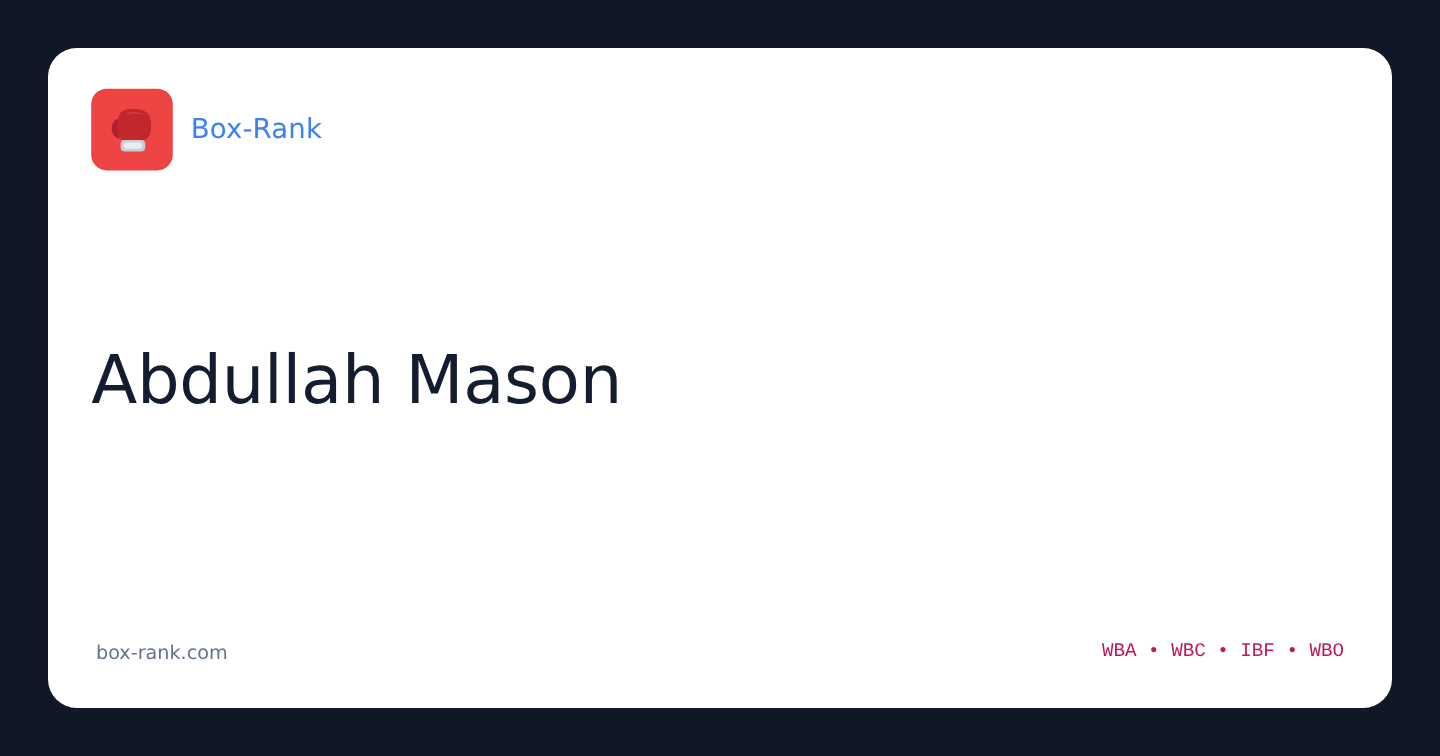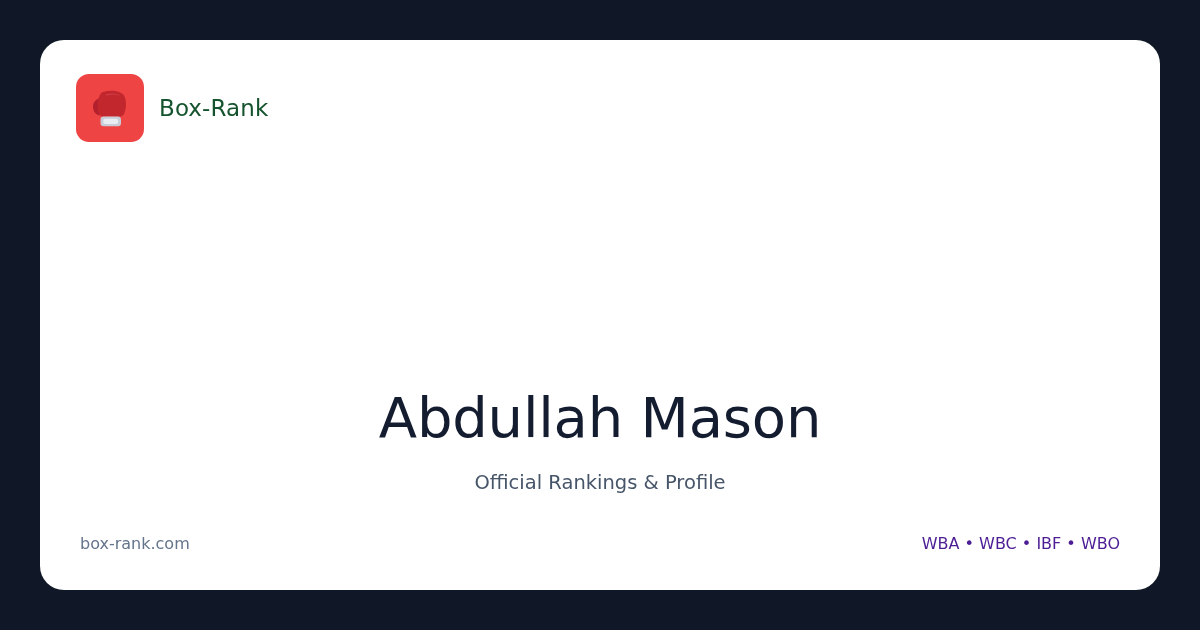--- a/index.html
+++ b/index.html
@@ -46,33 +46,33 @@
     border-radius: 13px;
     background: #ef4444;
     display: flex;
     align-items: center;
     justify-content: center;
     flex: none;
   }
   .brand-mark svg { display: block; }
   .brand-name {
     font-size: 23px;
-    color: #14532d;
+    color: #3b82f6;
     letter-spacing: .1px;
     line-height: 1;
     white-space: nowrap;
   }
 
   
   .center {
     flex: 1;
     display: flex;
-    flex-direction: column;
+    flex-direction: row;
     align-items: center;
-    justify-content: flex-end;
+    justify-content: flex-start;
     padding-bottom: 38px;
   }
   .headline {
     font-size: 56px;
     font-weight: 400;
     color: #141c2f;
     line-height: 1.1;
     margin: 0;
     text-align: center;
     letter-spacing: -0.2px;
@@ -92,21 +92,22 @@
     justify-content: space-between;
     font-size: 16px;
     color: #64748b;
     height: 22px;
     padding: 0 4px 6px 4px;
     gap: 48px;
   }
   .footer-site { white-space: nowrap; }
   .footer-orgs {
     white-space: nowrap;
-    color: #4c1d95;
+    color: #be185d;
+    font-family: Liberation Mono, monospace;
   }
 </style>
 </head>
 <body>
 
 <div class="stage">
   <div class="card">
 
     <div class="brand">
       <div class="brand-mark">
@@ -125,21 +126,20 @@
             <rect x="10.5" y="30.6" width="20.5" height="9.6" rx="3.2" fill="#c7ccd6"></rect>
             <rect x="13.2" y="32.8" width="15" height="5.2" rx="2.2" fill="#e9edf2"></rect>
           </svg>
         </span>
       </div>
       <div class="brand-name">Box-Rank</div>
     </div>
 
     <div class="center">
       <h1 class="headline">Abdullah Mason</h1>
-      <p class="subhead">Official Rankings &amp; Profile</p>
     </div>
 
     <div class="footer">
       <span class="footer-site">box-rank.com</span>
       <span class="footer-orgs">WBA • WBC • IBF • WBO</span>
     </div>
 
   </div>
 </div>
 

